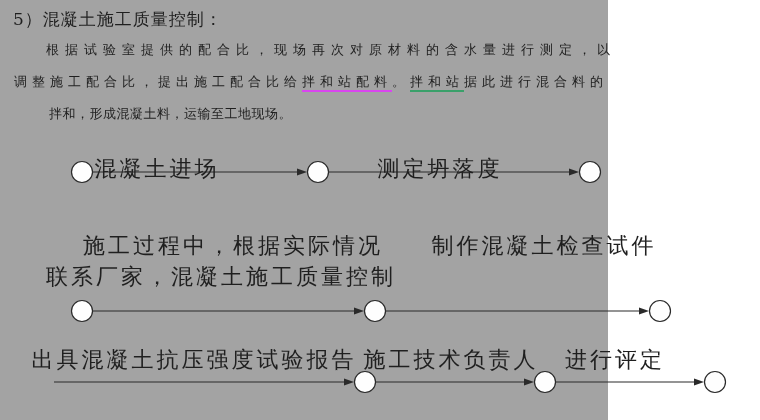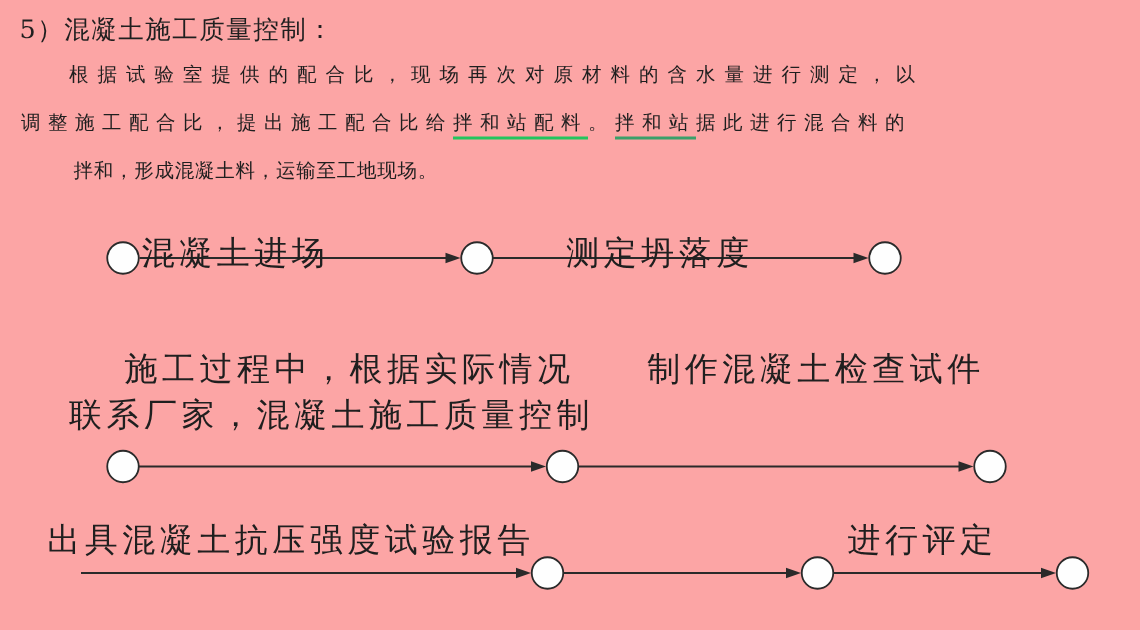--- a/index.html
+++ b/index.html
@@ -1,31 +1,31 @@
 <!DOCTYPE html>
 <html><head>
 <meta charset="utf-8">
 <style>
   html, body { margin: 0; padding: 0; }
   body {
     width: 760px; height: 420px;
     background: #ffffff; overflow: hidden;
   }
   .page {
-    position: relative; width: 760px; height: 420px;
-    background: #fca5a5; color: #1f1f1f;
+    position: relative; width: 608px; height: 420px;
+    background: #a3a3a3; color: #1f1f1f;
     font-family: "DejaVu Serif", "Liberation Serif", serif;
   }
   .abs { position: absolute; white-space: nowrap; }
   .heading { left: 13px; top: 8px; font-size: 17px; letter-spacing: 1px; }
   .pline { font-size: 13px; }
   .l1 { left: 46px;  top: 41px;  letter-spacing: 6px; }
   .l2 { left: 14px;  top: 73px;  letter-spacing: 5px; }
   .l3 { left: 14px;  top: 105px; letter-spacing: 0.5px; margin-left: 35px; }
-  .u1 { border-bottom: 2px solid #22c55e; padding-bottom: 1px; }
+  .u1 { border-bottom: 2px solid #d946ef; padding-bottom: 1px; }
   .u2 { border-bottom: 2px solid #3aa06a; padding-bottom: 1px; text-align: center; }
   .flabel {
     font-size: 22px; letter-spacing: 3px;
     transform: translateX(-50%);
   }
   svg.flow {
     position: absolute; left: 0; top: 0;
     width: 760px; height: 420px; pointer-events: none;
   }
   svg.flow circle { fill: #fefefe; stroke: #2a2a2a; stroke-width: 1.2; }
@@ -75,15 +75,16 @@
   </svg>
 
   <span class="abs flabel" style="left:157px; top:154px">混凝土进场</span>
   <span class="abs flabel" style="left:440px; top:154px">测定坍落度</span>
 
   <span class="abs flabel" style="left:233px; top:231px">施工过程中，根据实际情况</span>
   <span class="abs flabel" style="left:221px; top:262px">联系厂家，混凝土施工质量控制</span>
   <span class="abs flabel" style="left:544px; top:231px">制作混凝土检查试件</span>
 
   <span class="abs flabel" style="left:194px; top:345px">出具混凝土抗压强度试验报告</span>
+  <span class="abs flabel" style="left:451px; top:345px">施工技术负责人</span>
   <span class="abs flabel" style="left:615px; top:345px">进行评定</span>
 
 </div>
 
 </body></html>

